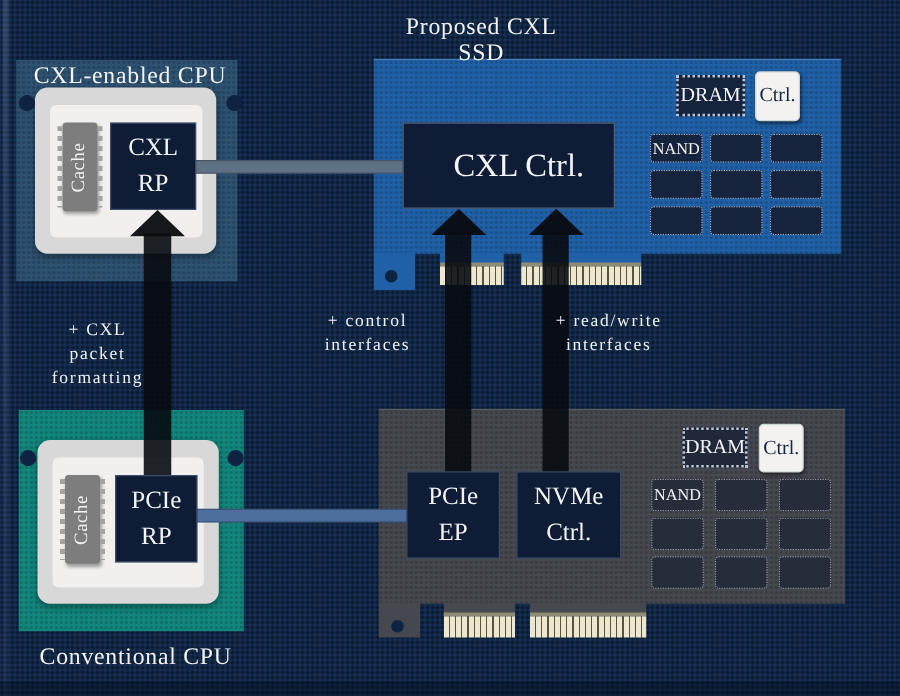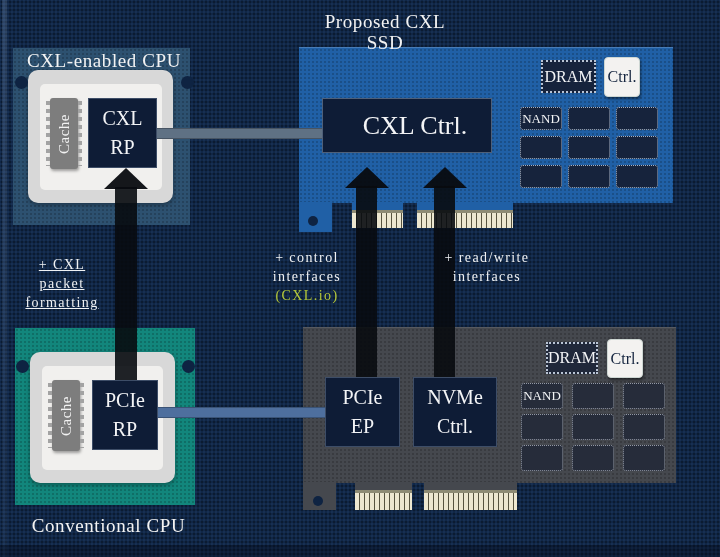--- a/index.html
+++ b/index.html
@@ -67,21 +67,21 @@
   .cache-chip::before{left:-4px;} .cache-chip::after{right:-4px;}
   .cache-label{position:absolute;left:50%;top:50%;transform:translate(-50%,-50%) rotate(-90deg);
     color:#f2f2f2;font-size:15px;letter-spacing:0.5px;white-space:nowrap;}
 
   
   .darkbox{background:#0e1c36;border:1px solid rgba(150,170,195,0.35);box-sizing:border-box;
     color:#f3f4f6;display:flex;align-items:center;justify-content:center;text-align:center;
     white-space:pre-line;z-index:7;}
   .bx-cxlrp{left:88px;top:98px;width:69px;height:70px;font-size:20px;line-height:29px;}
   .bx-pcierp{left:92px;top:380px;width:66px;height:70px;font-size:20px;line-height:29px;}
-  .bx-cxlctrl{left:322px;top:98px;width:170px;height:55px;font-size:26px;border-color:rgba(160,180,205,0.45);padding-left:16px;}
+  .bx-cxlctrl{left:322px;top:98px;width:170px;height:69px;font-size:26px;border-color:rgba(160,180,205,0.45);padding-left:16px;}
   .bx-pcieep{left:325px;top:377px;width:75px;height:70px;font-size:20px;line-height:29px;}
   .bx-nvme{left:413px;top:377px;width:84px;height:70px;font-size:20px;line-height:29px;}
 
   
   .dram{border:2px dotted #b9c4d4;box-sizing:border-box;color:#f3f4f6;display:flex;align-items:center;justify-content:center;font-size:16px;z-index:7;font-family:Liberation Serif, serif;}
   .dram-p{left:541px;top:60px;width:55px;height:33px;background:#16233c;}
   .dram-c{left:546px;top:342px;width:52px;height:32px;background:#20283a;}
   .ctrlbox{background:#f3f2f0;border:1px solid #cdd6d2;border-radius:4px;box-sizing:border-box;
     color:#15253f;display:flex;align-items:center;justify-content:center;font-size:16px;
     box-shadow:1px 2px 3px rgba(0,0,0,0.45);z-index:7;}
@@ -107,22 +107,22 @@
   .sh-mem{left:434px;top:186px;width:21px;height:191px;}
   .head{width:0;height:0;border-left:22px solid transparent;border-right:22px solid transparent;
     border-bottom:21px solid rgba(8,11,15,0.95);z-index:9;}
   .hd-cpu{left:104px;top:168px;}
   .hd-io{left:345px;top:167px;}
   .hd-mem{left:423px;top:167px;}
 
   
   .anno{color:#f0f2f4;font-size:14px;letter-spacing:1.4px;line-height:19px;text-align:center;z-index:10;}
   .anno-lines{white-space:pre-line;}
-  .an-cpu{left:4px;top:255px;width:116px;text-decoration:underline;}
-  .an-io{left:249px;top:248px;width:116px;}
+  .an-cpu{left:20px;top:255px;width:116px;}
+  .an-io{left:236px;top:248px;width:116px;}
   .an-mem{left:429px;top:248px;width:116px;}
 </style>
 </head>
 <body>
 
 <div class="stage">
 
   <div class="abs left-glow"></div>
   <div class="abs bottom-band"></div>
 
@@ -211,20 +211,19 @@
   <div class="abs head hd-mem"></div>
 
   <div class="abs anno an-cpu">
     <div class="anno-lines">+ CXL
 packet
 formatting</div>
   </div>
   <div class="abs anno an-io">
     <div class="anno-lines">+ control
 interfaces</div>
-    <div class="anno-tag"><span style="color: rgb(182, 201, 58);">(</span><span style="color: rgb(182, 201, 58);">CXL.io</span><span style="color: rgb(182, 201, 58);">)</span></div>
   </div>
   <div class="abs anno an-mem">
     <div class="anno-lines">+ read/write
 interfaces</div>
   </div>
 
 </div>
 
 </body></html>

